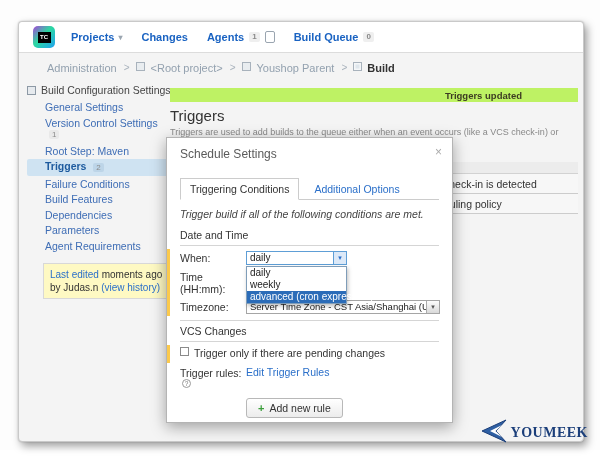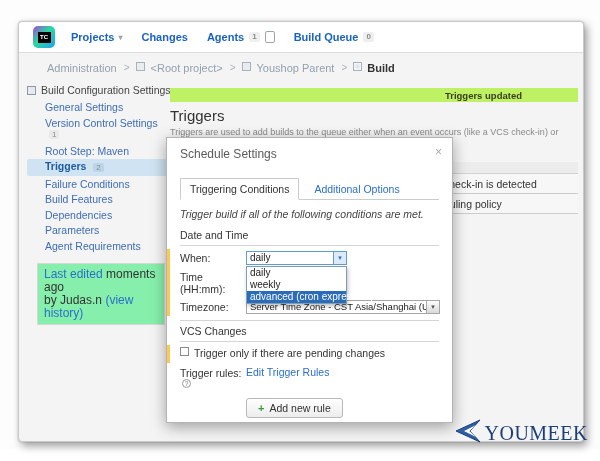--- a/index.html
+++ b/index.html
@@ -43,22 +43,22 @@
   .sidebar { position:absolute; left:8px; top:62px; width:146px; font-size:10.5px; }
   .sb-header { display:flex; align-items:center; color:#444; margin-bottom:4px; }
   .sb-hdr-icon { width:9px; height:9px; border:1px solid #8d99a5; background:#e6eaee;
     margin-right:5px; }
   .sb-item { padding:2px 0 2px 18px; color:#3e6db5; line-height:10.5px; cursor:pointer;
     border-radius:2px; margin-bottom:1px; }
   .sb-item.selected { background:#cfe3f2; color:#1d5a9e; font-weight:bold; }
   .sb-badge { font-size:8px; color:#8a8a8a; background:#e9e9e9; border-radius:2px;
     padding:0 3px; margin-left:4px; font-weight:normal; }
   .sb-item.selected .sb-badge { background:#bdd5e8; }
-  .lastedited { margin:10px 0 0 10px; width:128px; border:1px solid #d8d8d8;
-    background:#86efac; padding:4px 6px; font-size:12px; color:#333; line-height:13px; }
+  .lastedited { margin:10px 0 0 16px; width:128px; border:1px solid #d8d8d8;
+    background:#fef9c3; padding:4px 6px; font-size:10px; color:#333; line-height:13px; }
   .le-link { color:#2a6fc9; cursor:pointer; }
 
   
   .main { position:absolute; left:151px; top:66px; width:408px; }
   .banner { height:14px; background:#bef264; display:flex; align-items:center;
     justify-content:flex-end; padding-right:56px; }
   .banner-text { font-size:9.5px; font-weight:bold; color:#3d3c22; }
   .page-title { font-size:15px; color:#333; margin-top:5px; }
   .page-desc { font-size:9px; color:#888; margin-top:3px; }
   .bgstrip { margin-top:13px; height:12px; background:#ececec;
@@ -118,21 +118,21 @@
   .link { color:#2a6fc9; cursor:pointer; }
 
   .addrule { display:inline-flex; align-items:center; margin-left:66px; margin-top:2px;
     border:1px solid #b8b8b8; border-radius:3px; background:linear-gradient(#fff,#ececec);
     padding:3px 11px; font-size:10.5px; color:#333; cursor:pointer; }
   .plus { color:#3a9e3a; font-weight:bold; margin-right:5px; font-size:11px; }
 
   
   .brand { position:absolute; right:12px; bottom:3px; display:flex; align-items:center;
     z-index:20; }
-  .brand-text { font-family:"Liberation Serif", serif; font-weight:normal; font-size:20px;
+  .brand-text { font-family:"Liberation Serif", serif; font-weight:bold; font-size:14px;
     color:#1c3f7a; letter-spacing:.5px; margin-left:4px; }
 </style>
 </head>
 <body>
 
 <div class="canvas">
 
   <div class="window">
 
     <div class="topnav">

